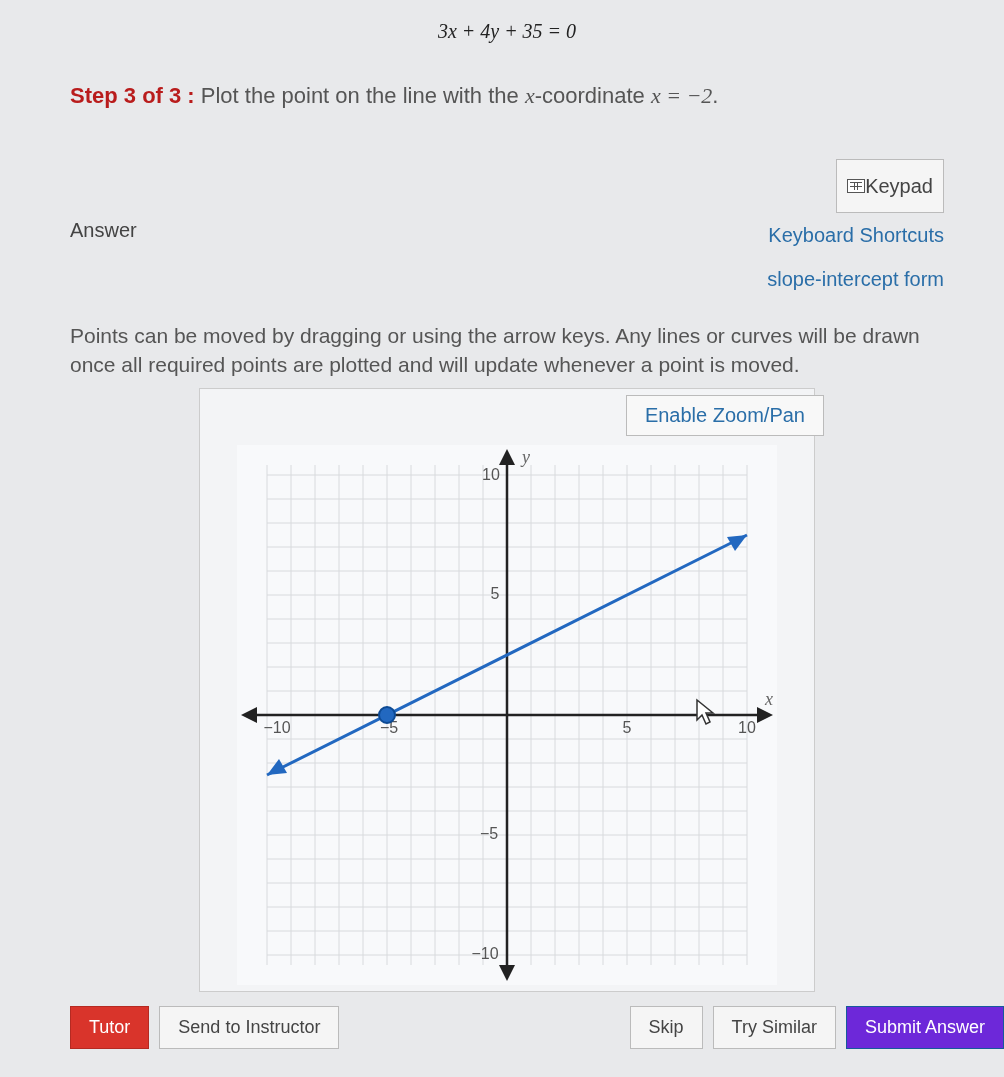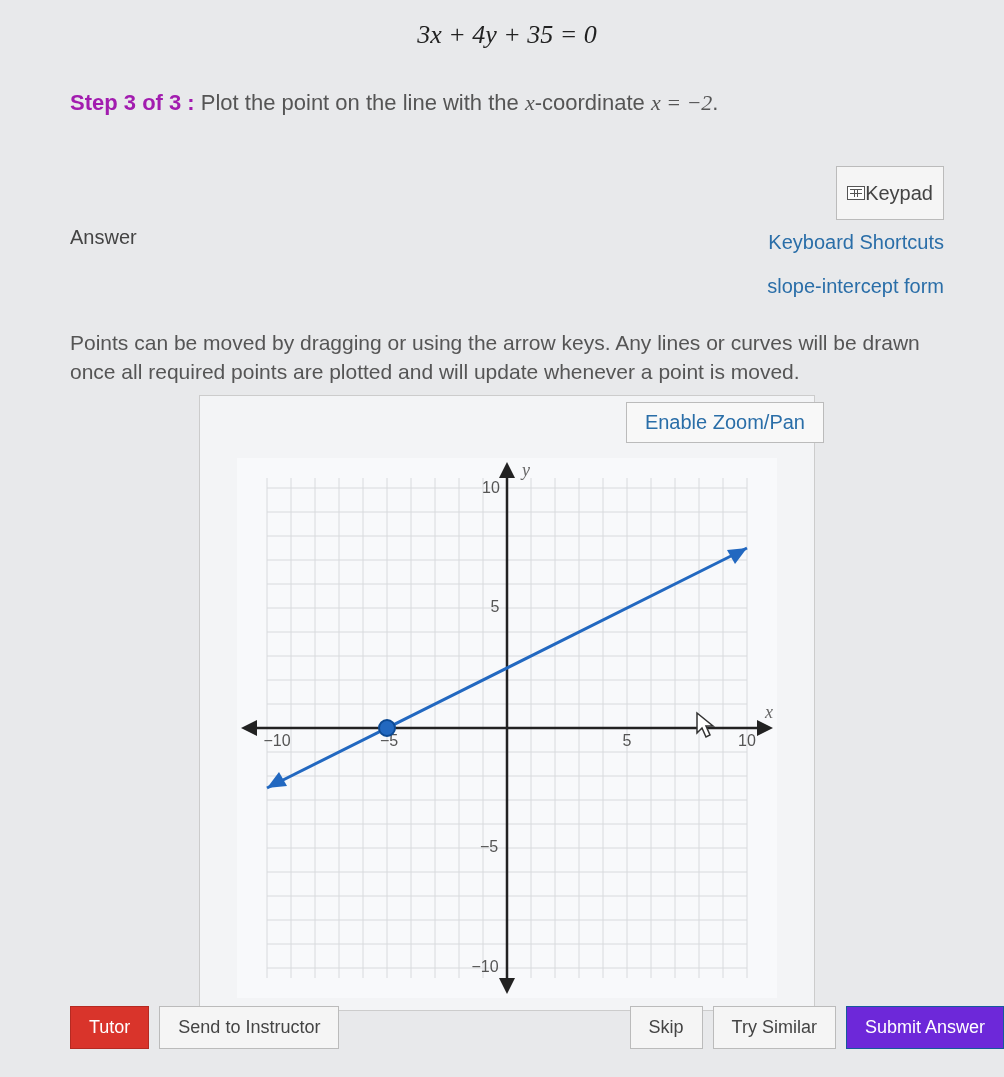--- a/index.html
+++ b/index.html
@@ -13,32 +13,32 @@
   }
   .page {
     background: #e8e9eb;
     padding: 10px 60px 0 70px;
     height: 100%;
     position: relative;
   }
   .equation {
     text-align: center;
     font-family: "Times New Roman", serif;
-    font-size: 26px;
+    font-size: 20px;
     font-style: italic;
     margin-top: 10px;
     margin-bottom: 40px;
     color: #222;
   }
   .step-line {
     font-size: 22px;
     color: #555;
     margin-bottom: 50px;
   }
-  .step-label { font-weight: bold; color: #a21caf; text-align: right; }
+  .step-label { font-weight: bold; color: #b91c1c; text-align: right; }
   .mathvar { font-family: "Times New Roman", serif; font-style: italic; }
   .answer-row {
     display: flex;
     justify-content: space-between;
     align-items: center;
     margin-bottom: 10px;
   }
   .answer-label { font-size: 20px; color: #444; }
   .right-links {
     text-align: right;
@@ -73,21 +73,21 @@
   }
   .instructions {
     font-size: 21px;
     color: #555;
     margin: 20px 0 8px 0;
     line-height: 1.4;
   }
   .graph-wrap {
     border: 1px solid #ccc;
     background: #f3f4f6;
-    padding: 12px;
+    padding: 6px;
     margin: 0 auto;
     width: 616px;
     position: relative;
   }
   .zoom-btn {
     position: absolute;
     top: 6px;
     right: -10px;
     border: 1px solid #bbb;
     background: #f8f8f8;

